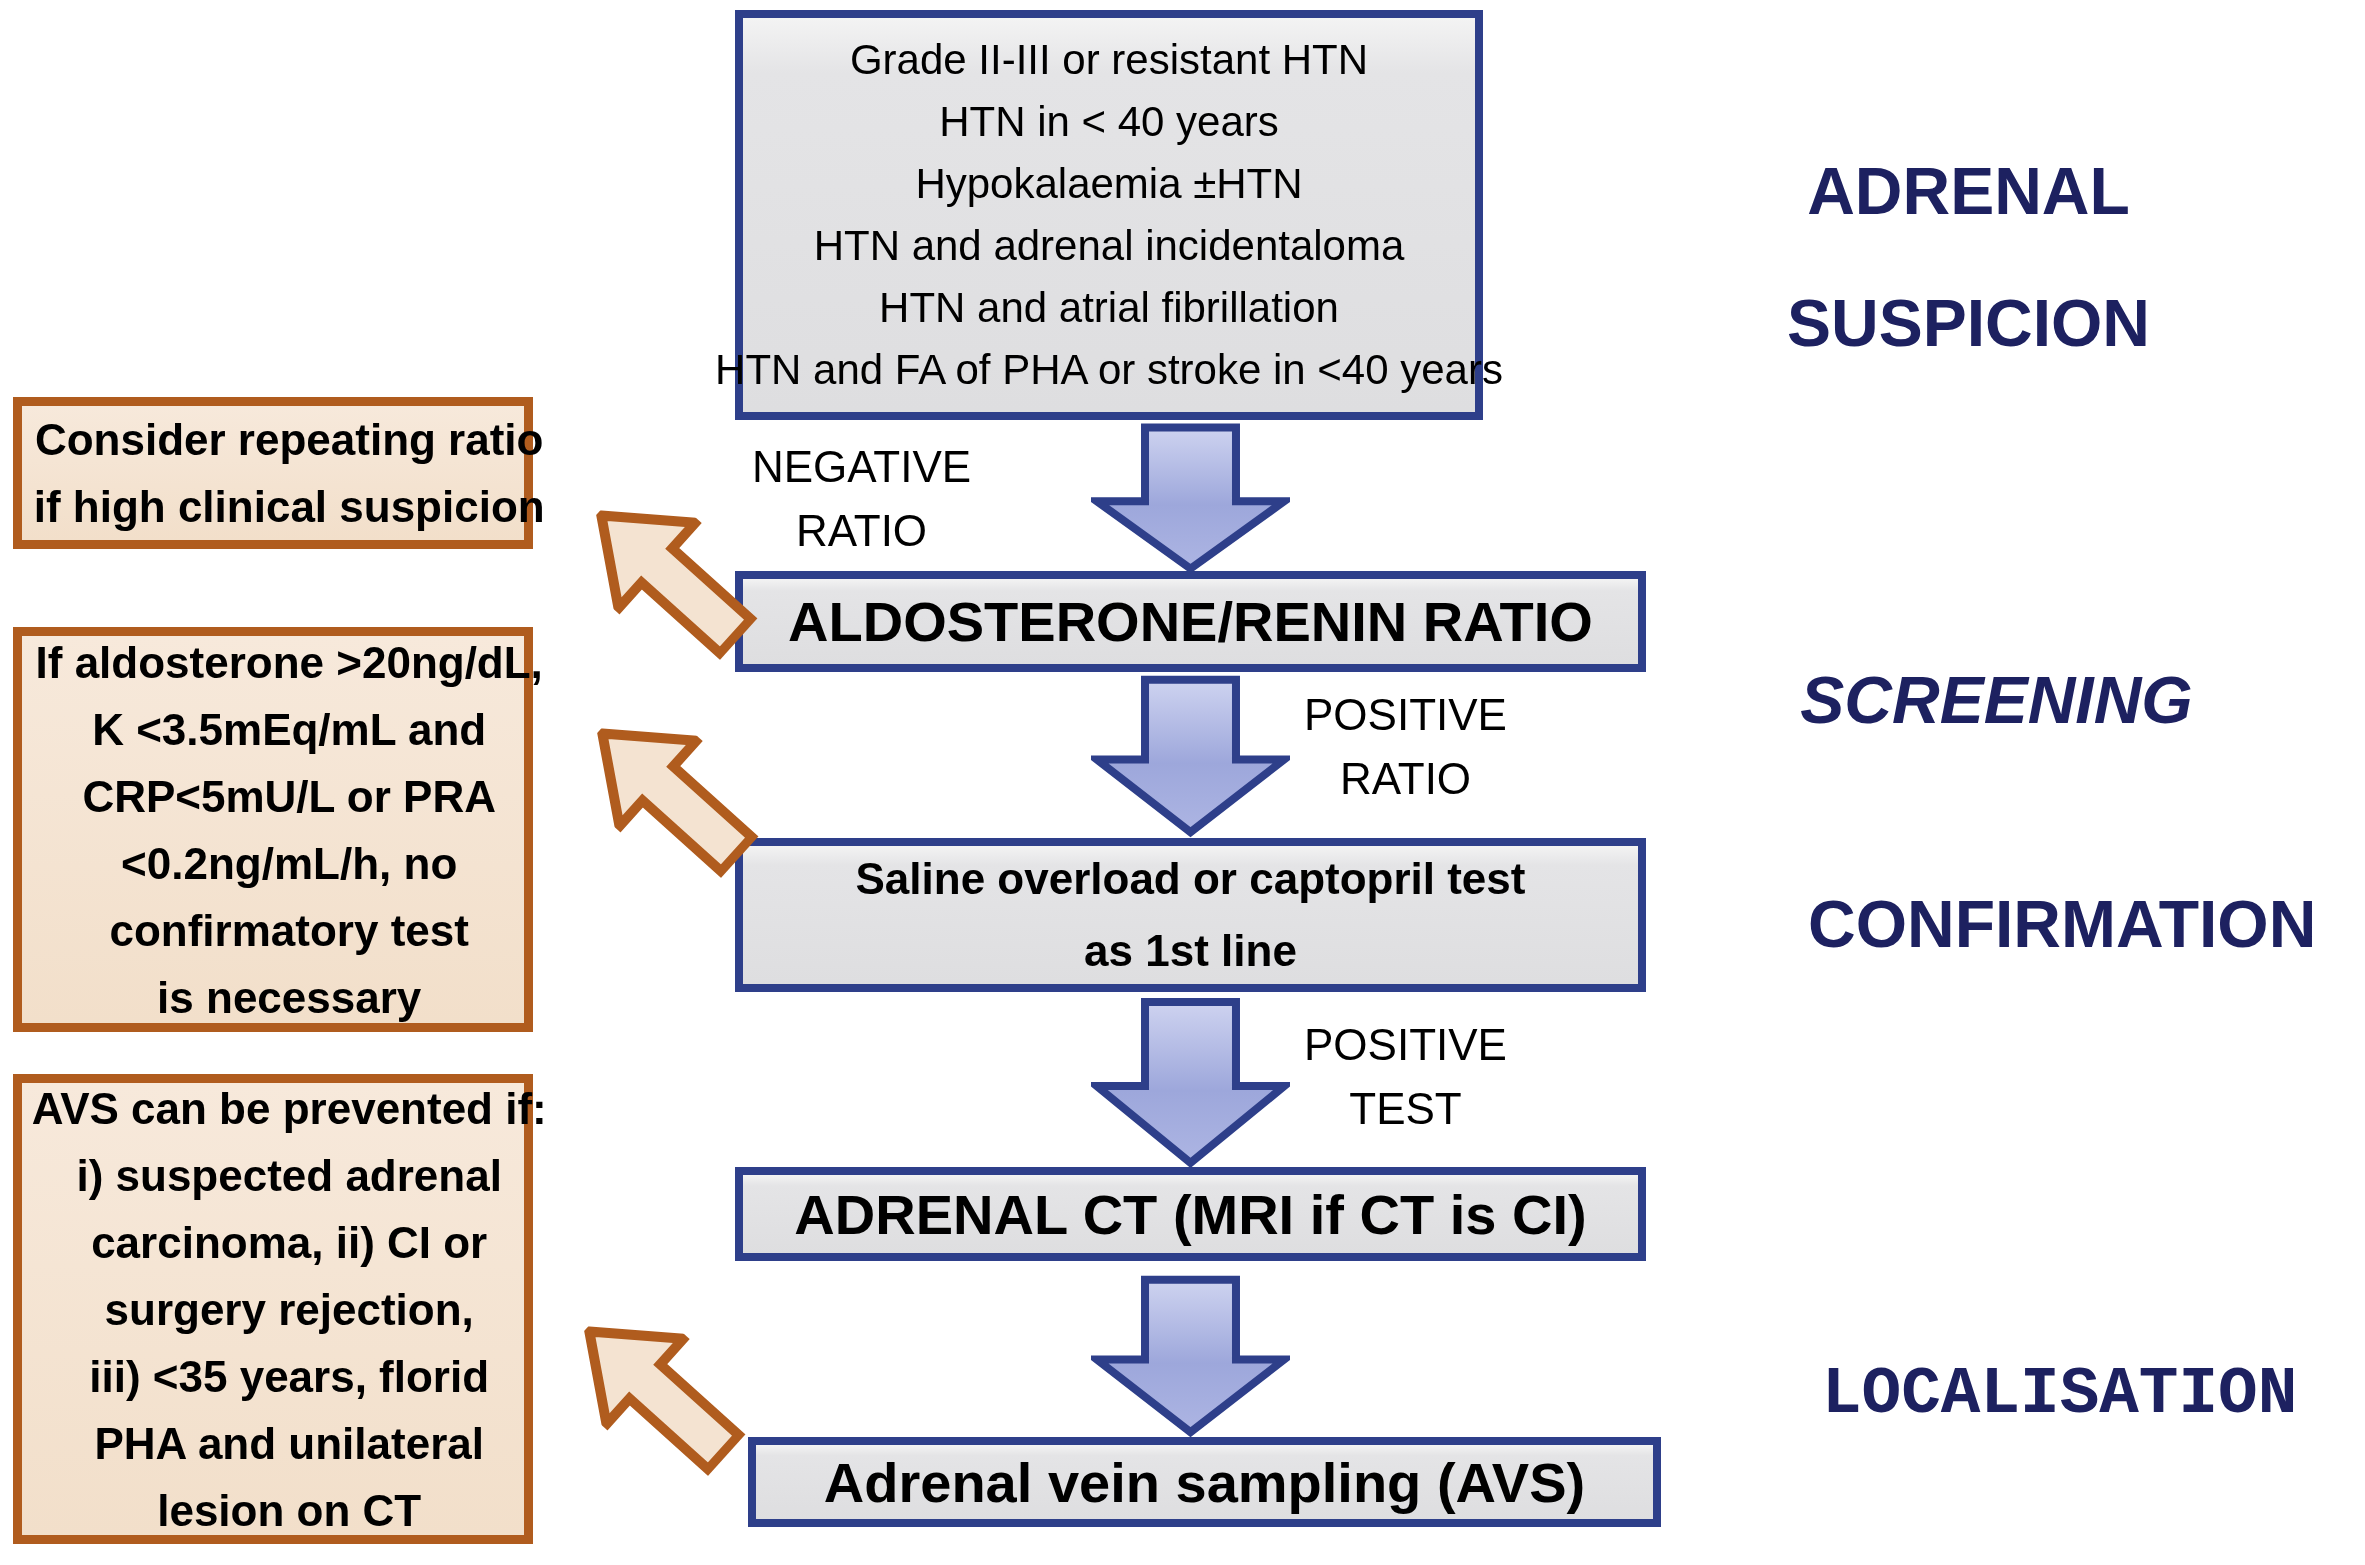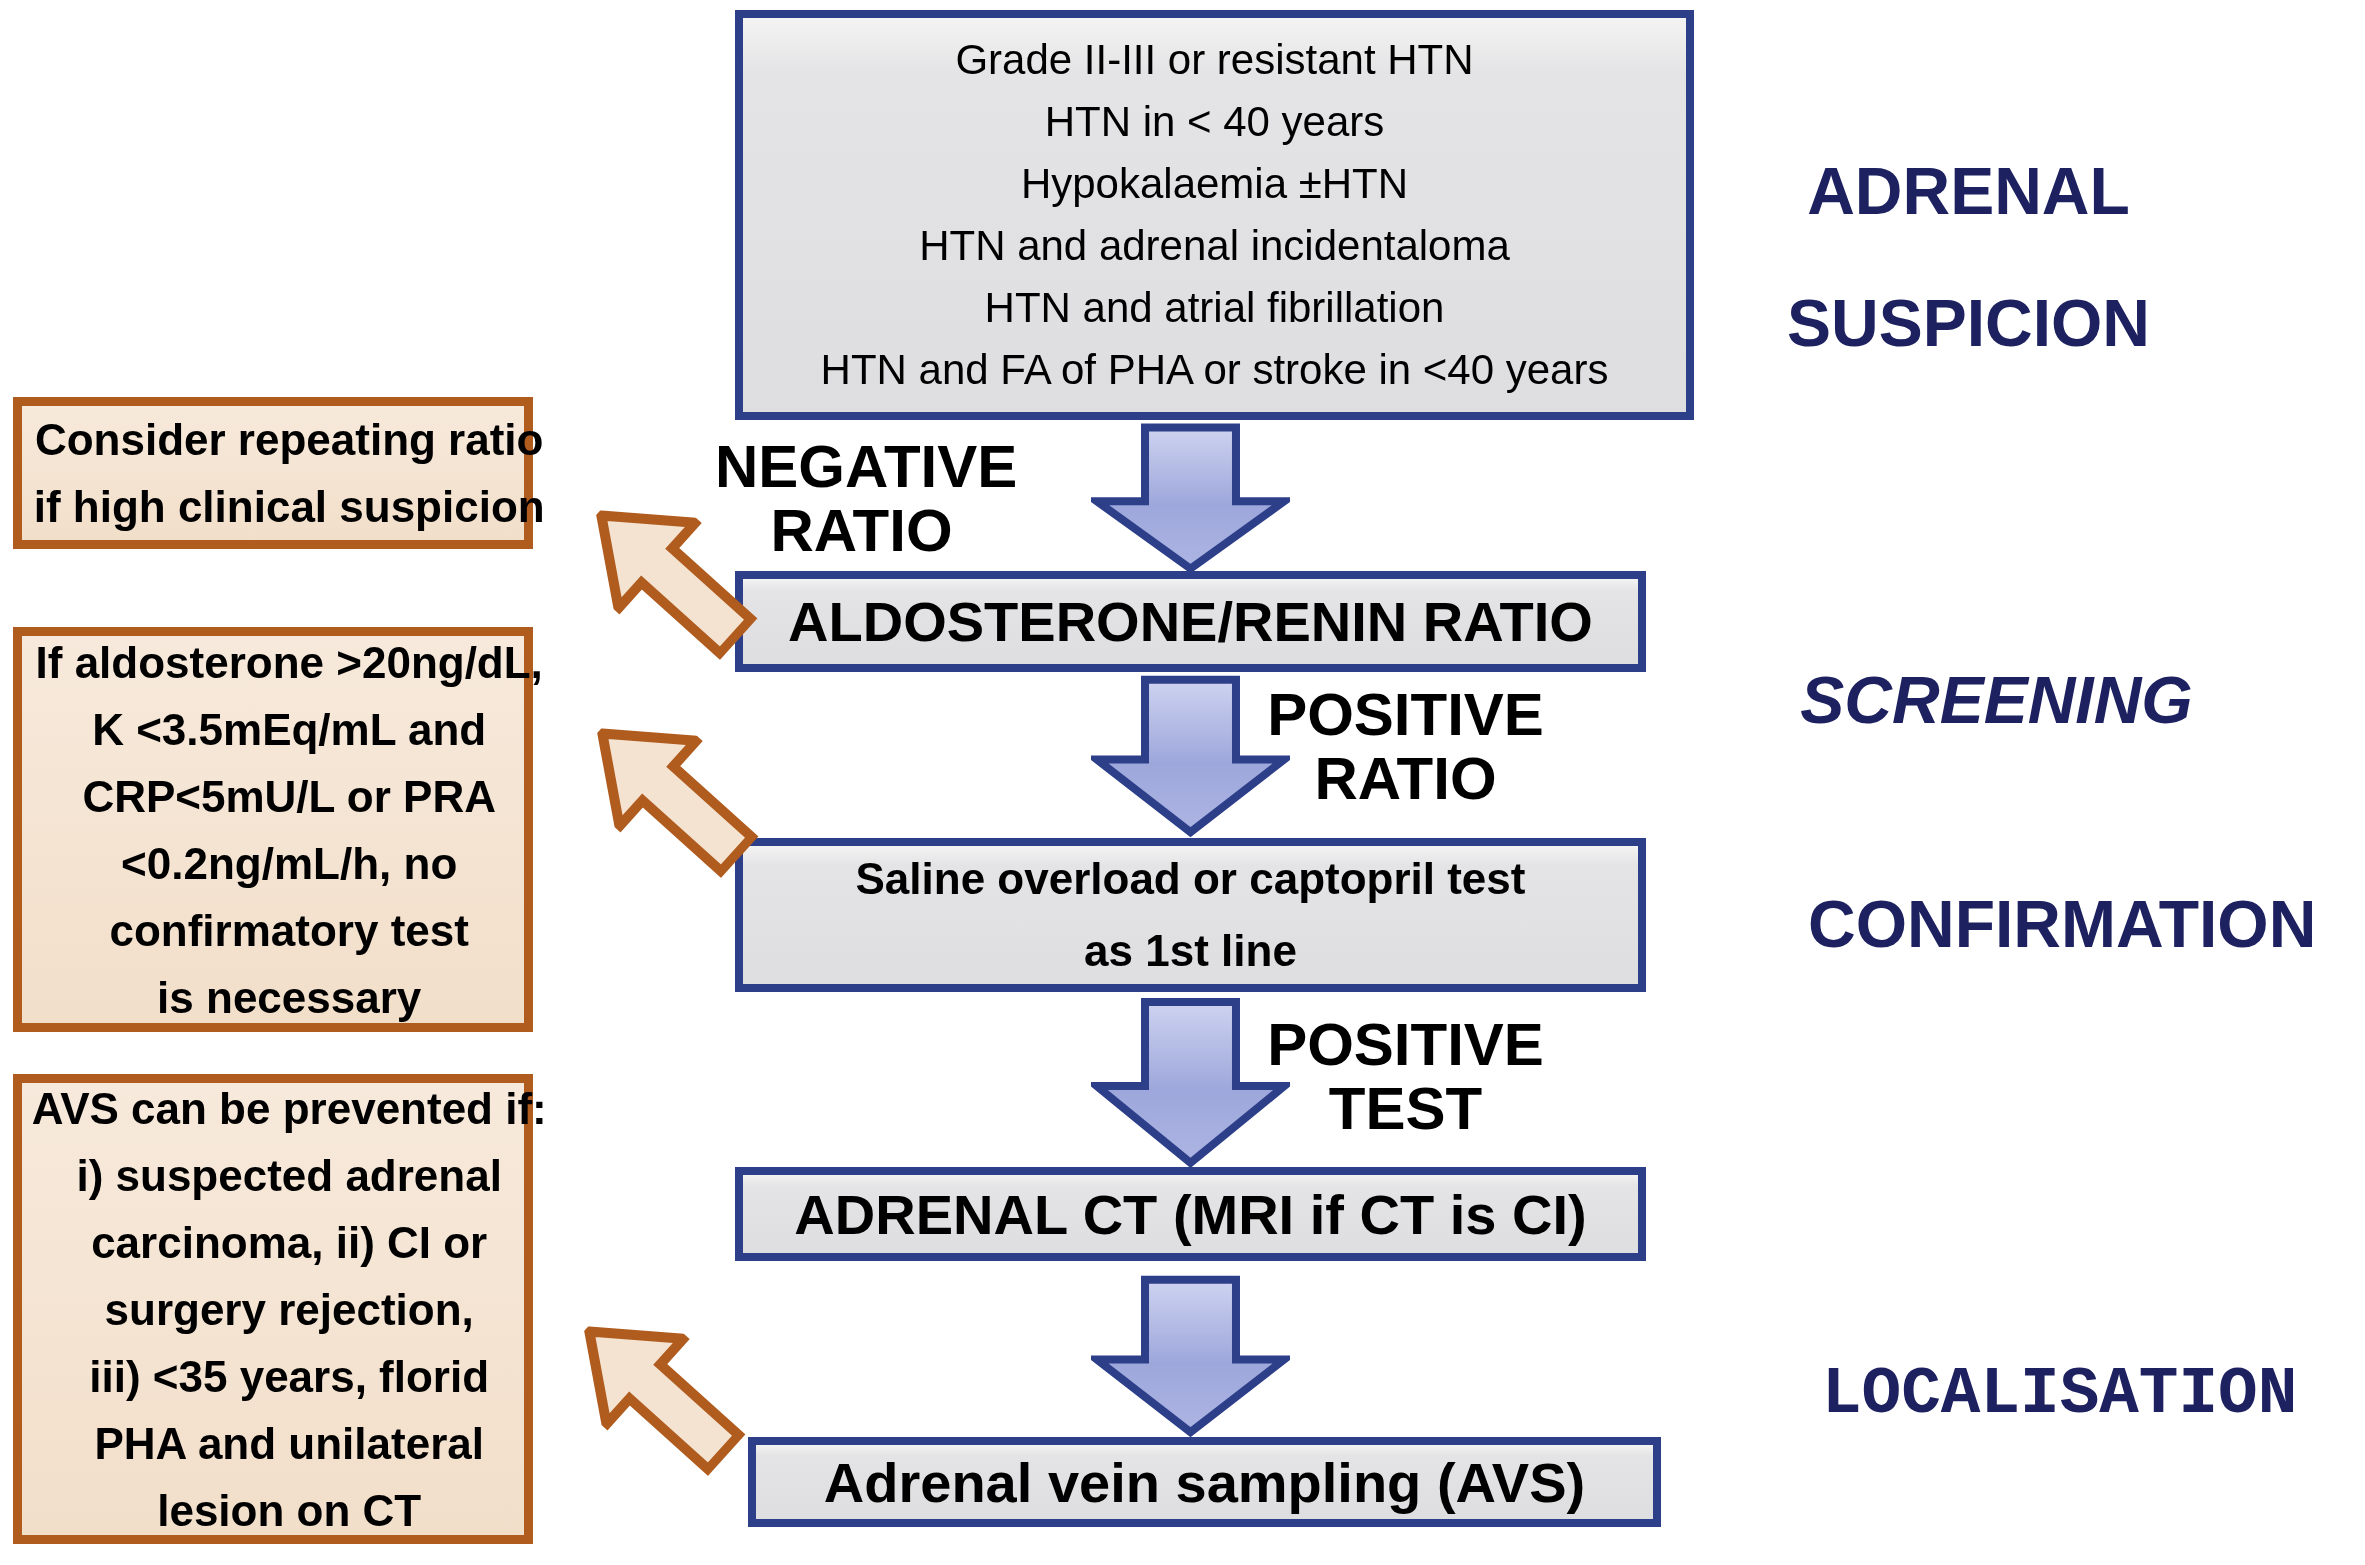--- a/index.html
+++ b/index.html
@@ -36,21 +36,21 @@
     box-sizing:border-box;
     border:9.5px solid var(--brown);
     background:linear-gradient(180deg,#f7e9db 0%, #f2dfca 100%);
     display:flex;flex-direction:column;justify-content:center;align-items:center;
     text-align:center;color:var(--text);padding-left:32px;
   }
   .note-box .nline{font-size:44px;font-weight:bold;line-height:67px;white-space:nowrap;}
   
   .edge-label{
     position:absolute;text-align:center;color:var(--text);
-    font-size:60px;line-height:64px;font-weight:bold;
+    font-size:44px;line-height:64px;
   }
   
   .stage-label{
     position:absolute;text-align:center;
     color:var(--stage-text);font-weight:bold;font-size:66px;line-height:132px;
     white-space:nowrap;
   }
   .stage-label.single{line-height:66px;}
   
   .down-arrow{position:absolute;}
@@ -75,21 +75,21 @@
   <svg class="defs-holder" aria-hidden="true">
     <defs>
       <linearGradient id="blueGrad" x1="0" y1="0" x2="0" y2="1">
         <stop offset="0" stop-color="#ced3f0"></stop>
         <stop offset="0.55" stop-color="#9da7db"></stop>
         <stop offset="1" stop-color="#adb5e3"></stop>
       </linearGradient>
     </defs>
   </svg>
 
-  <div class="flow-box" style="left:735px;top:9.5px;width:959px;height:410px;">
+  <div class="flow-box" style="left:735px;top:9.5px;width:748px;height:410px;">
     <div class="bline">Grade II-III or resistant HTN</div>
     <div class="bline">HTN in &lt; 40 years</div>
     <div class="bline">Hypokalaemia ±HTN</div>
     <div class="bline">HTN and adrenal incidentaloma</div>
     <div class="bline">HTN and atrial fibrillation</div>
     <div class="bline">HTN and FA of PHA or stroke in &lt;40 years</div>
   </div>
 
   <div class="flow-box" style="left:735px;top:571px;width:911px;height:101px;">
     <div class="blabel">ALDOSTERONE/RENIN RATIO</div>

